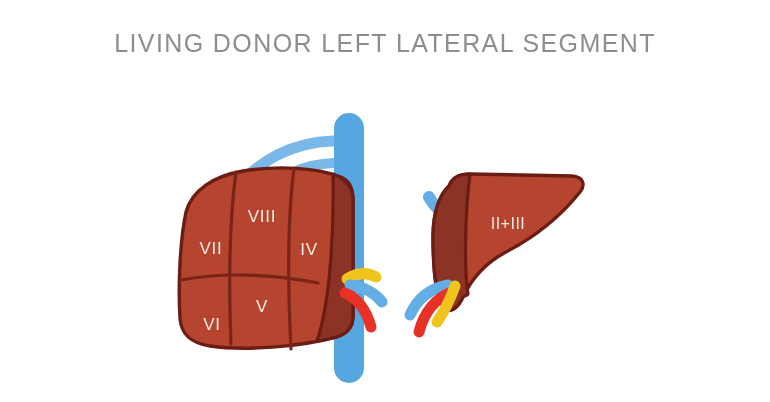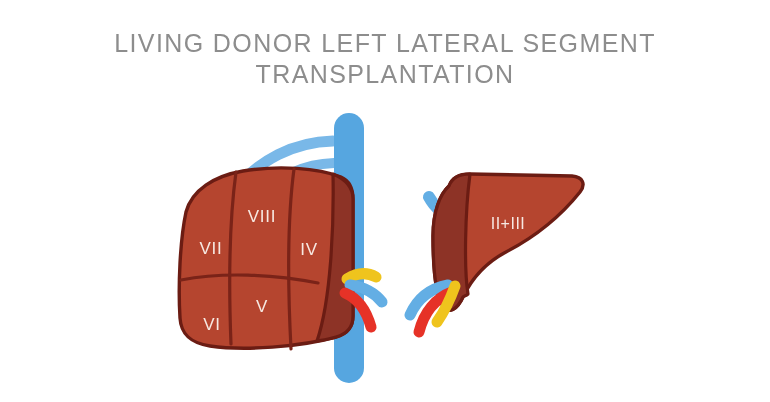--- a/index.html
+++ b/index.html
@@ -60,21 +60,20 @@
     fill: #f7e9e2;
   }
 </style>
 </head>
 <body>
 
 <div id="stage">
 
   <div class="title-block">
     <span class="title-line">LIVING DONOR LEFT LATERAL SEGMENT</span>
-    <span class="title-line">TRANSPLANTATION</span>
   </div>
 
   <svg id="figure" viewBox="0 0 770 402" xmlns="http://www.w3.org/2000/svg">
 
     <g>
 
       <g>
         <path d="M230 196 C258 158 296 142 333 141" fill="none" stroke="#79b8e8" stroke-width="11" stroke-linecap="round"></path>
         <path d="M252 204 C276 176 304 164 334 163" fill="none" stroke="#79b8e8" stroke-width="10" stroke-linecap="round"></path>
       </g>

